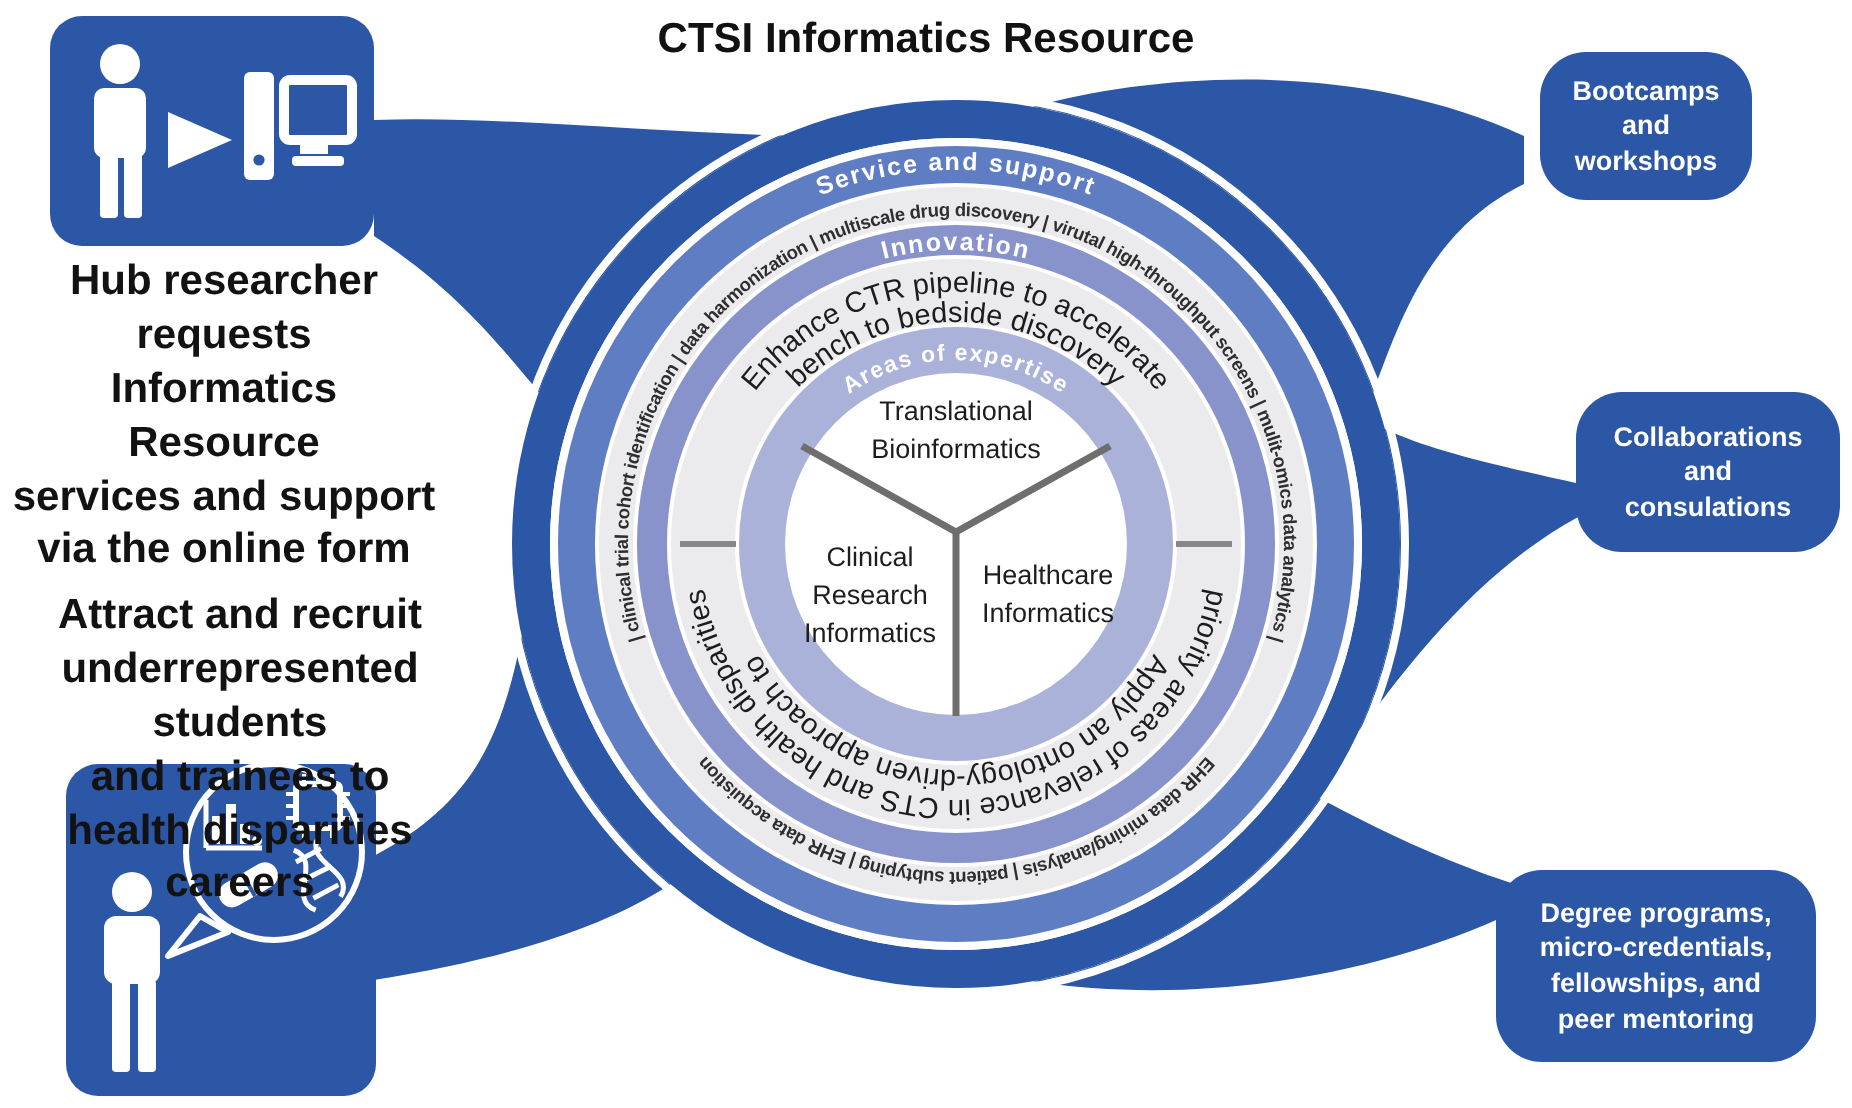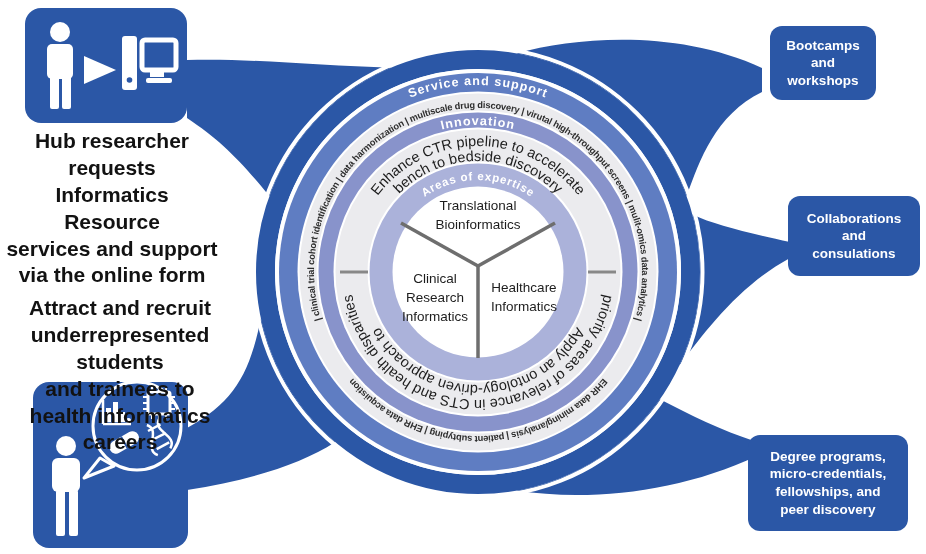--- a/index.html
+++ b/index.html
@@ -4,21 +4,21 @@
 <style>
   html,body{margin:0;padding:0;background:#fff;}
   #stage{position:relative;width:926px;height:554px;background:#fff;overflow:hidden;
          font-family:"Liberation Sans", sans-serif;}
   #stage svg{position:absolute;left:0;top:0;}
   .overlay{position:absolute;white-space:pre-line;}
   #title{left:0;right:0;top:8px;text-align:center;font-size:21px;font-weight:bold;color:#111;}
   .caption{font-size:21px;font-weight:bold;color:#121212;text-align:center;line-height:1.28;}
   #caption-top{left:5px;top:128px;width:214px;}
   #caption-bottom{left:0px;top:295px;width:240px;}
-  .side-box{position:absolute;background:#2b57a6;border-radius:12px;color:#fff;
+  .side-box{position:absolute;background:#2b57a6;border-radius:23px;color:#fff;
             font-size:13.5px;font-weight:bold;text-align:center;line-height:1.3;
             display:flex;align-items:center;justify-content:center;white-space:pre-line;}
   #box-bootcamps{left:770px;top:26px;width:106px;height:74px;}
   #box-collaborations{left:788px;top:196px;width:132px;height:80px;}
   #box-degree{left:748px;top:435px;width:160px;height:96px;}
   text{font-family:"Liberation Sans", sans-serif;}
   .band-label{fill:#ffffff;font-weight:bold;font-size:12.5px;letter-spacing:1px;}
   .band-label-sm{fill:#ffffff;font-weight:bold;font-size:11.5px;letter-spacing:0.8px;}
   .ring-items{fill:#2e2e2e;font-weight:bold;font-size:9.3px;letter-spacing:-0.2px;}
   .ring-sentence{fill:#1c1c1c;font-size:14.5px;font-weight:500;}
@@ -174,40 +174,41 @@
     <g transform="rotate(-20 158 438)" stroke="#ffffff" stroke-width="2.5" fill="none">
       <path d="M152,422 C164,432 140,444 152,454"></path>
       <path d="M166,420 C154,430 178,442 166,452"></path>
       <line x1="151" y1="428" x2="165" y2="426"></line>
       <line x1="149" y1="438" x2="167" y2="436"></line>
       <line x1="153" y1="448" x2="167" y2="446"></line>
     </g>
   </g>
 </svg>
 
+<div id="title" class="overlay">CTSI Informatics Resource</div>
 
 <div id="caption-top" class="overlay caption">Hub researcher requests
 Informatics Resource
 services and support
 via the online form</div>
 <div id="caption-bottom" class="overlay caption">Attract and recruit
 underrepresented students
 and trainees to
-health informatics careers</div>
+health disparities careers</div>
 
 <div id="box-bootcamps" class="side-box">
   <span>Bootcamps
 and
 workshops</span>
 </div>
 <div id="box-collaborations" class="side-box">
   <span>Collaborations
 and
 consulations</span>
 </div>
 <div id="box-degree" class="side-box">
   <span>Degree programs,
 micro-credentials,
 fellowships, and
-peer discovery</span>
+peer mentoring</span>
 </div>
 
 </div>
 
 </body></html>

